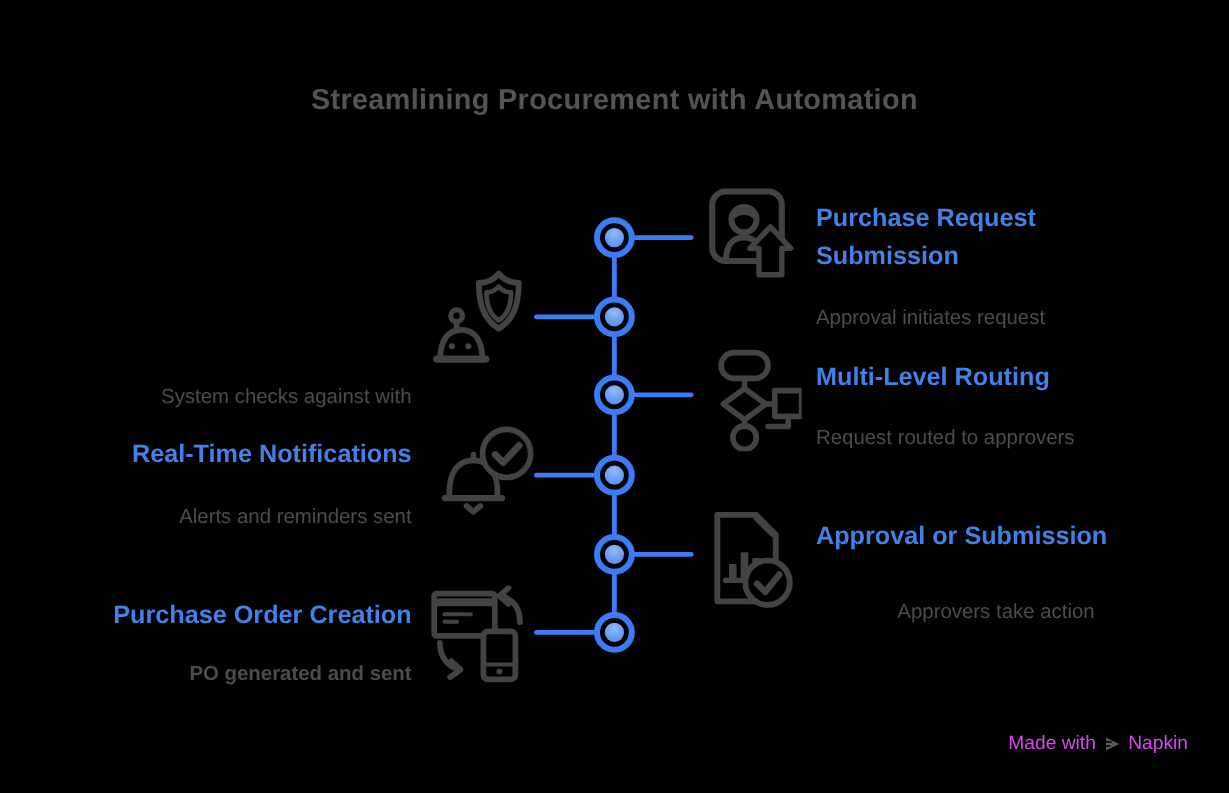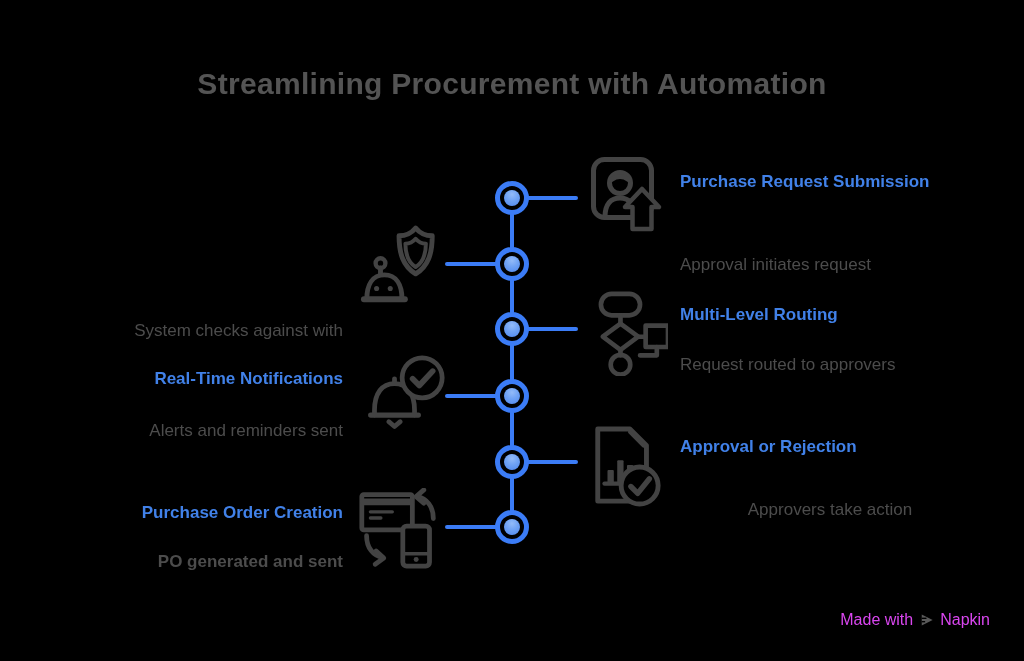--- a/index.html
+++ b/index.html
@@ -2,21 +2,21 @@
 <html><head>
 <meta charset="utf-8">
 <style>
   html,body{margin:0;padding:0;background:#000;}
   .canvas{
     position:relative;width:1024px;height:661px;background:#000;overflow:hidden;
     font-family:"Liberation Sans","DejaVu Sans",sans-serif;
   }
   .main-title{
     position:absolute;left:0;top:70px;width:1024px;text-align:center;
-    font-size:30px;line-height:28px;font-weight:700;color:#545454;letter-spacing:.3px;
+    font-size:24px;line-height:28px;font-weight:700;color:#545454;letter-spacing:.3px;
   }
   .vline{position:absolute;left:510px;top:198px;width:4px;height:330px;background:#3b7cf6;border-radius:2px;z-index:1;}
   .conn{position:absolute;height:4px;background:#3b7cf6;border-radius:2px;z-index:1;}
   .c1{left:512px;top:196px;width:66px;}
   .c2{left:445px;top:262px;width:67px;}
   .c3{left:512px;top:327px;width:66px;}
   .c4{left:445px;top:394px;width:67px;}
   .c5{left:512px;top:460px;width:66px;}
   .c6{left:445px;top:525px;width:67px;}
   .node{
@@ -24,21 +24,21 @@
     border:5px solid #3b7cf6;background:#000;z-index:2;
     display:flex;align-items:center;justify-content:center;
   }
   .node::after{
     content:"";width:16px;height:16px;border-radius:50%;
     background:radial-gradient(circle at 50% 28%, #93bbf8 0%, #6fa2f4 45%, #4f88ef 100%);
   }
   .n1{left:495px;top:181px;} .n2{left:495px;top:247px;} .n3{left:495px;top:312px;}
   .n4{left:495px;top:379px;} .n5{left:495px;top:445px;} .n6{left:495px;top:510px;}
   .step-title{
-    position:absolute;font-weight:700;font-size:17px;line-height:32px;color:#4181e8;
+    position:absolute;font-weight:700;font-size:21px;line-height:32px;color:#4181e8;
   }
   .step-sub{
     position:absolute;font-weight:500;font-size:17px;line-height:22px;color:#4c4c4c;
   }
   .t-right{text-align:left;left:680px;}
   .t-left{text-align:right;right:681px;}
   .t1{top:166px;width:250px;} .s1{top:254px;width:300px;}
   .t2{top:232px;width:250px;} .s2{top:320px;width:300px;}
   .t3{top:299px;width:300px;} .s3{top:354px;width:300px;}
   .t4{top:363px;width:300px;} .s4{top:420px;width:300px;}
@@ -121,21 +121,21 @@
     <svg width="82" height="82" viewBox="0 0 86 86" fill="none" stroke="#434343" stroke-width="5" stroke-linecap="round" stroke-linejoin="round">
       <path d="M32 31 V26"></path>
       <path d="M11 64 V59 C11 41 19 31 32 31 C45 31 53 41 53 59 V64"></path>
       <path d="M7 64 H57" stroke-width="5.5"></path>
       <path d="M26 71 L32 76 L38 71"></path>
       <circle cx="61" cy="25" r="21" fill="#000000"></circle>
       <path d="M51 26 L58 33 L72 18" stroke-width="6"></path>
     </svg>
   </div>
 
-  <div class="step-title t-right t5">Approval or Rejection</div>
+  <div class="step-title t-right t5">Approval or Submission</div>
   <div class="step-sub t-right s5">Approvers take action</div>
   <div class="icon i5">
     <svg width="76" height="88" viewBox="0 0 78 90" fill="none" stroke="#434343" stroke-width="5" stroke-linecap="round" stroke-linejoin="round">
       <path d="M10 5 H43 L60 22 V79 H10 Z"></path>
       <path d="M43 8 L57 22" stroke-width="4"></path>
       <rect x="20" y="47" width="6.5" height="13" rx="1" fill="#434343" stroke="none"></rect>
       <rect x="30" y="37" width="6.5" height="23" rx="1" fill="#434343" stroke="none"></rect>
       <rect x="40" y="42" width="6.5" height="18" rx="1" fill="#434343" stroke="none"></rect>
       <path d="M17 61 H47" stroke-width="4.5"></path>
       <circle cx="53" cy="63" r="19" fill="#000000"></circle>

